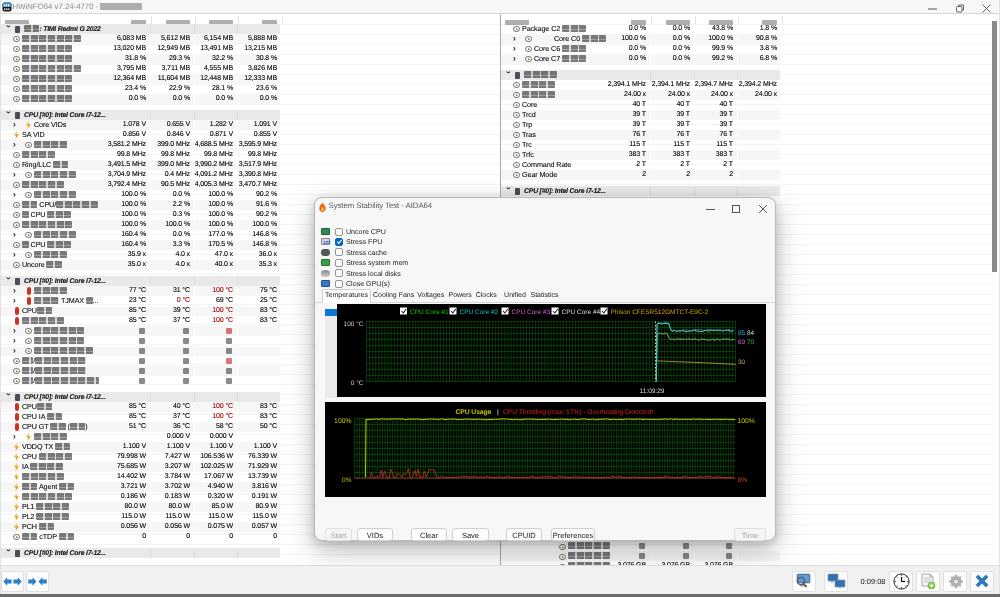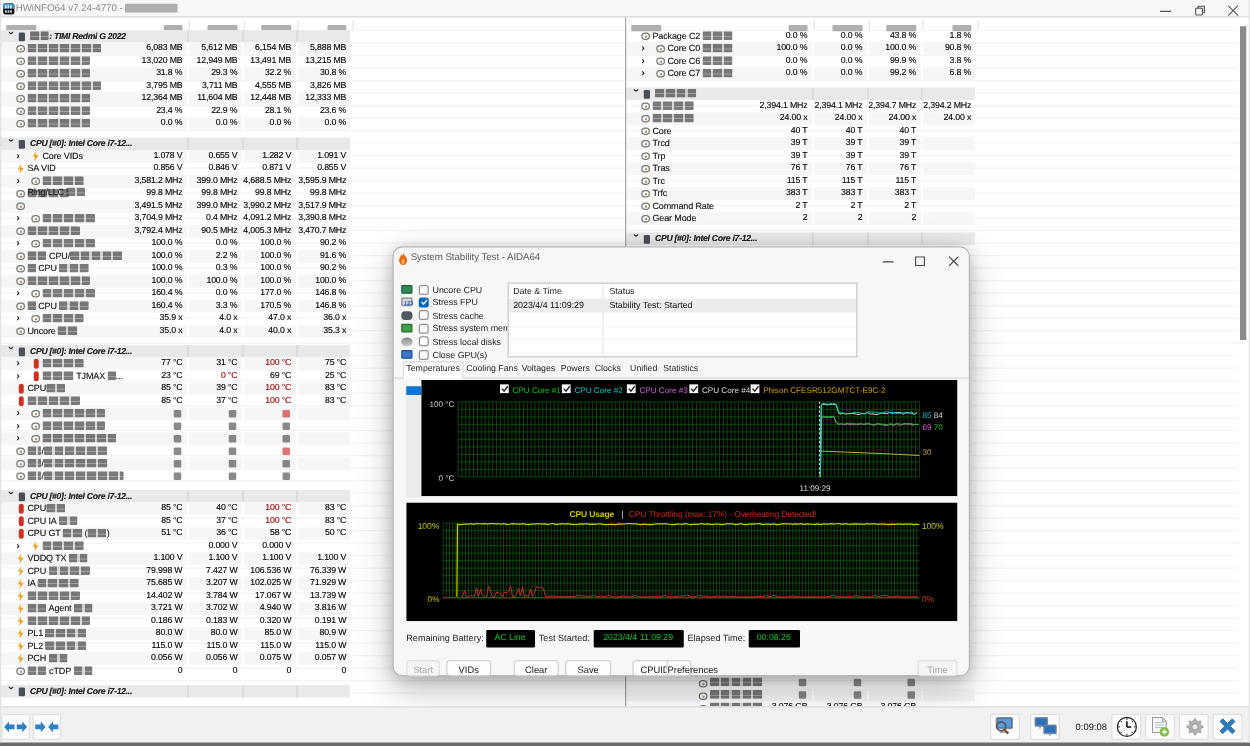--- a/index.html
+++ b/index.html
@@ -250,21 +250,21 @@
     <div class="vv" style="left:163.0px;top:140px">4,688.5 MHz</div>
     <div class="vv" style="left:207.0px;top:140px">3,595.9 MHz</div>
     <div class="ic-c" style="left:13px;top:151.5px"></div>
     <div class="lb" style="left:22px;top:150px"><i class="b" style="width:32.8px;height:6.5px;"></i></div>
     <div class="vv" style="left:76.0px;top:150px">99.8 MHz</div>
     <div class="vv" style="left:120.0px;top:150px">99.8 MHz</div>
     <div class="vv" style="left:163.0px;top:150px">99.8 MHz</div>
     <div class="vv" style="left:207.0px;top:150px">99.8 MHz</div>
     <div class="stripe" style="left:0px;top:160px"></div>
     <div class="ic-c" style="left:13px;top:161.5px"></div>
-    <div class="lb" style="left:22px;top:149px">Ring/LLC <i class="b" style="width:15.4px;height:6.5px;"></i></div>
+    <div class="lb" style="left:22px;top:160px">Ring/LLC <i class="b" style="width:15.4px;height:6.5px;"></i></div>
     <div class="vv" style="left:76.0px;top:160px">3,491.5 MHz</div>
     <div class="vv" style="left:120.0px;top:160px">399.0 MHz</div>
     <div class="vv" style="left:163.0px;top:160px">3,990.2 MHz</div>
     <div class="vv" style="left:207.0px;top:160px">3,517.9 MHz</div>
     <div class="chev" style="left:13px;top:170px">›</div>
     <div class="ic-c" style="left:25px;top:171.5px"></div>
     <div class="lb" style="left:34px;top:170px"><i class="b" style="width:41.5px;height:6.5px;"></i></div>
     <div class="vv" style="left:76.0px;top:170px">3,704.9 MHz</div>
     <div class="vv" style="left:120.0px;top:170px">0.4 MHz</div>
     <div class="vv" style="left:163.0px;top:170px">4,091.2 MHz</div>
@@ -499,21 +499,21 @@
     <div class="lb sec" style="left:24px;top:548px"><s>CPU [#0]: Intel Core i7-12...</s></div>
     <div class="ic-c" style="left:513px;top:25.5px"></div>
     <div class="lb" style="left:522px;top:24px">Package C2 <i class="b" style="width:24.1px;height:6.5px;"></i></div>
     <div class="vv" style="left:576.0px;top:24px">0.0 %</div>
     <div class="vv" style="left:620.0px;top:24px">0.0 %</div>
     <div class="vv" style="left:663.0px;top:24px">43.8 %</div>
     <div class="vv" style="left:707.0px;top:24px">1.8 %</div>
     <div class="stripe" style="left:500px;top:34px"></div>
     <div class="chev" style="left:513px;top:34px">›</div>
     <div class="ic-c" style="left:525px;top:35.5px"></div>
-    <div class="lb" style="left:534px;top:34px">Core C0 <i class="b" style="width:24.1px;height:6.5px;"></i></div>
+    <div class="lb" style="left:554px;top:34px">Core C0 <i class="b" style="width:24.1px;height:6.5px;"></i></div>
     <div class="vv" style="left:576.0px;top:34px">100.0 %</div>
     <div class="vv" style="left:620.0px;top:34px">0.0 %</div>
     <div class="vv" style="left:663.0px;top:34px">100.0 %</div>
     <div class="vv" style="left:707.0px;top:34px">90.8 %</div>
     <div class="chev" style="left:513px;top:44px">›</div>
     <div class="ic-c" style="left:525px;top:45.5px"></div>
     <div class="lb" style="left:534px;top:44px">Core C6 <i class="b" style="width:24.1px;height:6.5px;"></i></div>
     <div class="vv" style="left:576.0px;top:44px">0.0 %</div>
     <div class="vv" style="left:620.0px;top:44px">0.0 %</div>
     <div class="vv" style="left:663.0px;top:44px">99.9 %</div>
@@ -650,54 +650,37 @@
       <div class="sic i4" style="left:6px;top:61.2px"></div>
       <div class="cb" style="left:20px;top:60.7px"></div>
       <div class="sl" style="left:31px;top:60.2px">Stress system mem</div>
       <div class="sic i5" style="left:6px;top:71.6px"></div>
       <div class="cb" style="left:20px;top:71.1px"></div>
       <div class="sl" style="left:31px;top:70.6px">Stress local disks</div>
       <div class="sic i6" style="left:6px;top:82.0px"></div>
       <div class="cb" style="left:20px;top:81.5px"></div>
       <div class="sl" style="left:31px;top:81.0px">Close GPU(s)</div>
 
-<div class="lv">
-  <div class="lvh">Date &amp; Time</div>
-  <div class="lvh" style="left:81px">Status</div>
-  <div class="lvvl"></div>
-  <div class="lvrow"><span>2023/4/4 11:09:29</span><span style="position:absolute;left:81px">Stability Test: Started</span></div>
-  <div class="lvl" style="top:34px"></div>
-        <div class="lvl" style="top:44.5px"></div>
-  <div class="lvl" style="top:55px"></div>
-</div>
   <div class="tab sel" style="left:7px;width:49px">Temperatures</div>
       <div class="tab" style="left:58px;width:41px">Cooling Fans</div>
       <div class="tab" style="left:101.5px;width:28.5px">Voltages</div>
       <div class="tab" style="left:133.5px;width:21.5px">Powers</div>
       <div class="tab" style="left:160.5px;width:21.5px">Clocks</div>
       <div class="tab" style="left:189px;width:22px">Unified</div>
       <div class="tab" style="left:215.5px;width:25.5px">Statistics</div>
   <div class="tabline"></div>
   <div class="prog">
         <div class="pfill"></div>
       </div>
-  <div class="statrow">
-    <span class="slab" style="left:10px">Remaining Battery:</span>
-    <span class="sbox" style="left:73.5px;width:39px">AC Line</span>
-    <span class="slab" style="left:116px">Test Started:</span>
-    <span class="sbox" style="left:159.5px;width:72px">2023/4/4 11:09:29</span>
-    <span class="slab" style="left:235px">Elapsed Time:</span>
-    <span class="sbox" style="left:283.5px;width:41px">00:08:26</span>
-  </div>
   <div class="btn dis" style="left:10px;width:27px">Start</div>
   <div class="btn" style="left:42px;width:36px">VIDs</div>
   <div class="btn" style="left:96px;width:36px">Clear</div>
   <div class="btn" style="left:137px;width:37px">Save</div>
   <div class="btn" style="left:191px;width:36px">CPUID</div>
-  <div class="btn" style="left:218px;width:20px">Preferences</div>
+  <div class="btn" style="left:236px;width:44px">Preferences</div>
   <div class="btn dis" style="left:419px;width:32px">Time</div>
 </div>
 <svg class="abs" style="left:336.5px;top:304px" width="429" height="93">
       <rect width="429" height="93" fill="#000"></rect>
       <line x1="29.50" y1="17.5" x2="29.50" y2="77.5" stroke="#0c640c" stroke-width="0.55"></line>
       <line x1="32.58" y1="17.5" x2="32.58" y2="77.5" stroke="#0c640c" stroke-width="0.55"></line>
       <line x1="35.65" y1="17.5" x2="35.65" y2="77.5" stroke="#0c640c" stroke-width="0.55"></line>
       <line x1="38.73" y1="17.5" x2="38.73" y2="77.5" stroke="#0c640c" stroke-width="0.55"></line>
       <line x1="41.80" y1="17.5" x2="41.80" y2="77.5" stroke="#0c640c" stroke-width="0.55"></line>
       <line x1="44.88" y1="17.5" x2="44.88" y2="77.5" stroke="#0c640c" stroke-width="0.55"></line>

